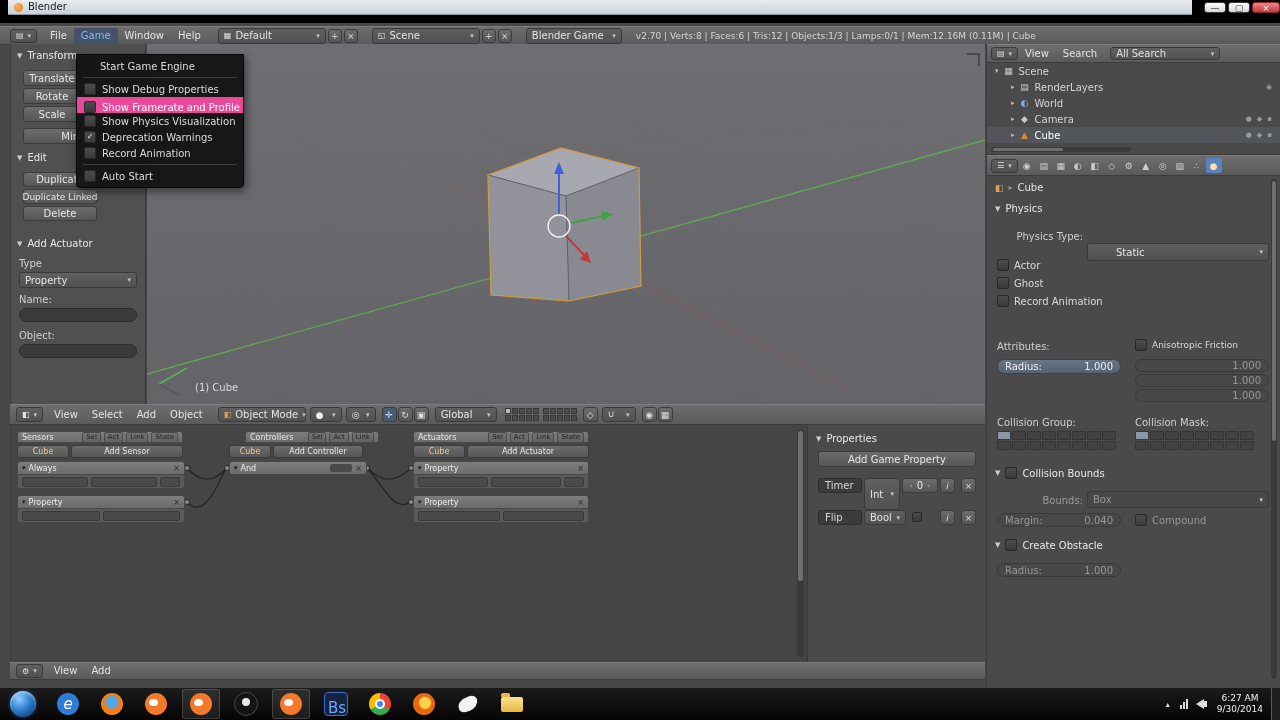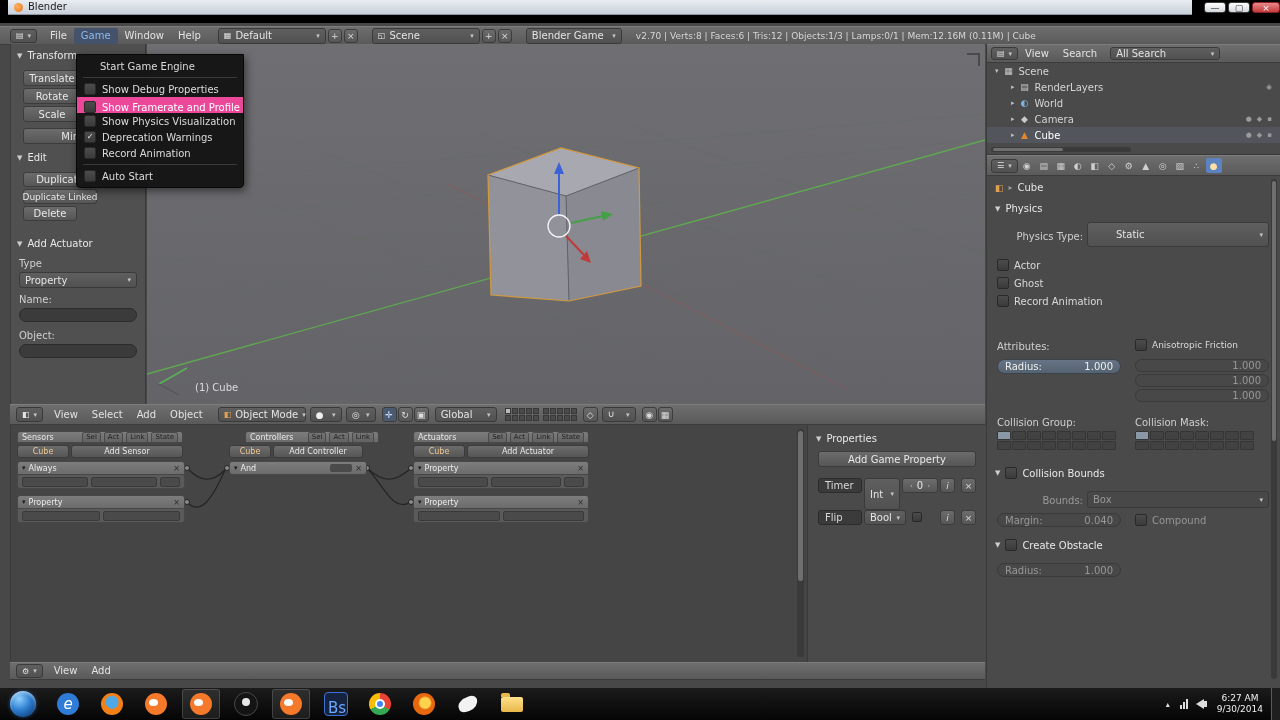--- a/index.html
+++ b/index.html
@@ -98,21 +98,21 @@
       <div class="btn abs" style="left:12px;top:26px;width:58px;height:16px;">Translate</div>
       <div class="btn abs" style="left:12px;top:44px;width:58px;height:16px;">Rotate</div>
       <div class="btn abs" style="left:12px;top:62px;width:58px;height:16px;">Scale</div>
       <div class="btn abs" style="left:12px;top:84px;width:58px;height:16px;padding-left:48px;">Mirror</div>
       <div class="row abs" style="left:6px;top:108px;">
           <span class="tri">▼</span>
           <span class="phdr">Edit</span>
         </div>
       <div class="btn abs" style="left:12px;top:128px;width:74px;height:15px;">Duplicate</div>
       <div class="btn abs" style="left:12px;top:145px;width:74px;height:15px;font-size:9px;">Duplicate Linked</div>
-      <div class="btn abs" style="left:12px;top:162px;width:54px;height:15px;">Delete</div>
+      <div class="btn abs" style="left:12px;top:162px;width:74px;height:15px;">Delete</div>
       <div class="row abs" style="left:6px;top:194px;">
           <span class="tri">▼</span>
           <span class="phdr">Add Actuator</span>
         </div>
       <span class="abs" style="left:8px;top:214px;font-size:10px;color:#cfcfcf;">Type</span>
       <div class="dd abs" style="left:8px;top:228px;width:118px;">
           <span>Property</span>
           <span class="caret">▾</span>
         </div>
       <span class="abs" style="left:8px;top:250px;font-size:10px;color:#cfcfcf;">Name:</span>
@@ -458,21 +458,21 @@
         <span style="color:#e0a050;font-size:9px;">◧</span>
         <span style="color:#9a9a9a;font-size:8px;">▸</span>
         <span style="color:#e4e4e4;font-size:10px;">Cube</span>
       </div>
 
       <div class="row" style="position:absolute;left:8px;top:48px;">
           <span class="tri">▼</span>
           <span class="phdr">Physics</span>
         </div>
       <span class="abs" style="left:8px;top:76px;width:88px;text-align:right;font-size:10px;color:#cfcfcf;">Physics Type:</span>
-      <div class="dd abs" style="left:100px;top:67px;width:182px;height:25px;padding-left:28px;">
+      <div class="dd abs" style="left:100px;top:88px;width:182px;height:18px;padding-left:28px;">
           <span>Static</span>
           <span class="caret">▾</span>
         </div>
 
       <div class="row abs" style="left:10px;top:104px;">
           <span class="cb"></span>
           <span class="cbl">Actor</span>
         </div>
       <div class="row abs" style="left:10px;top:122px;">
           <span class="cb"></span>

